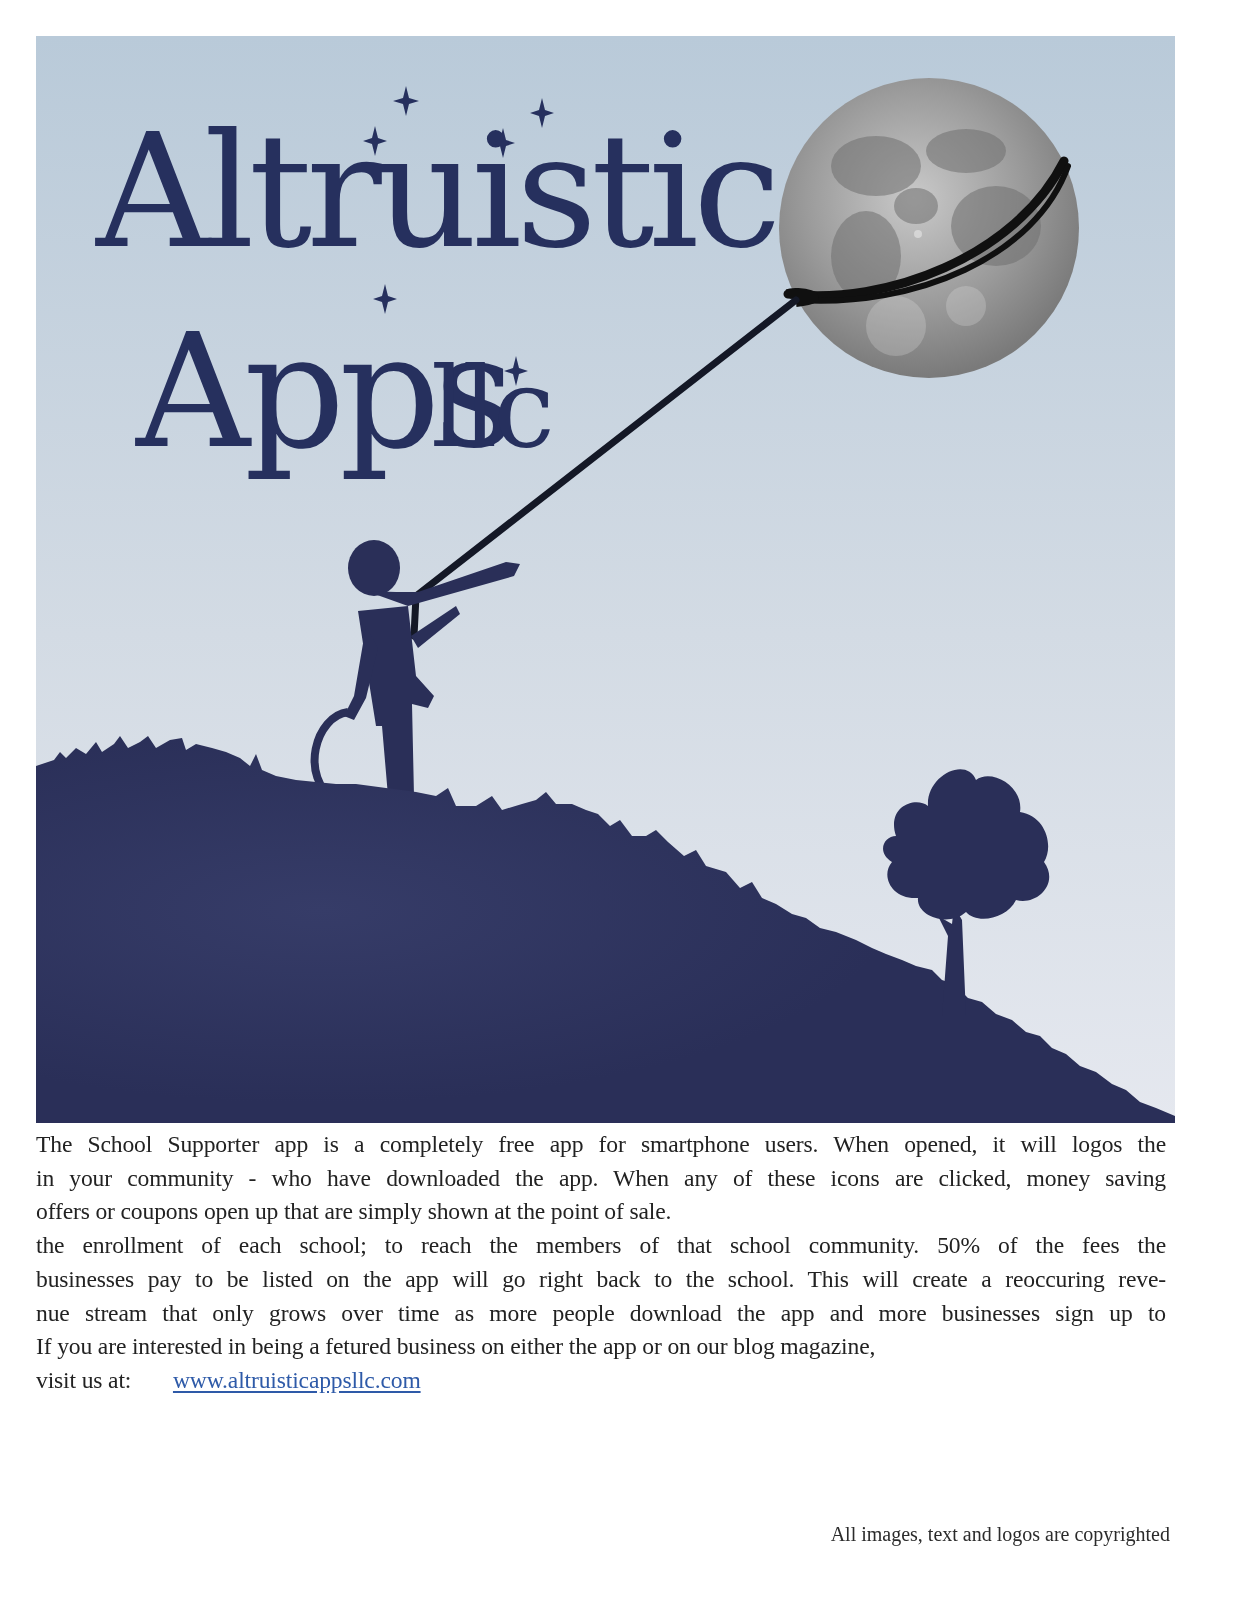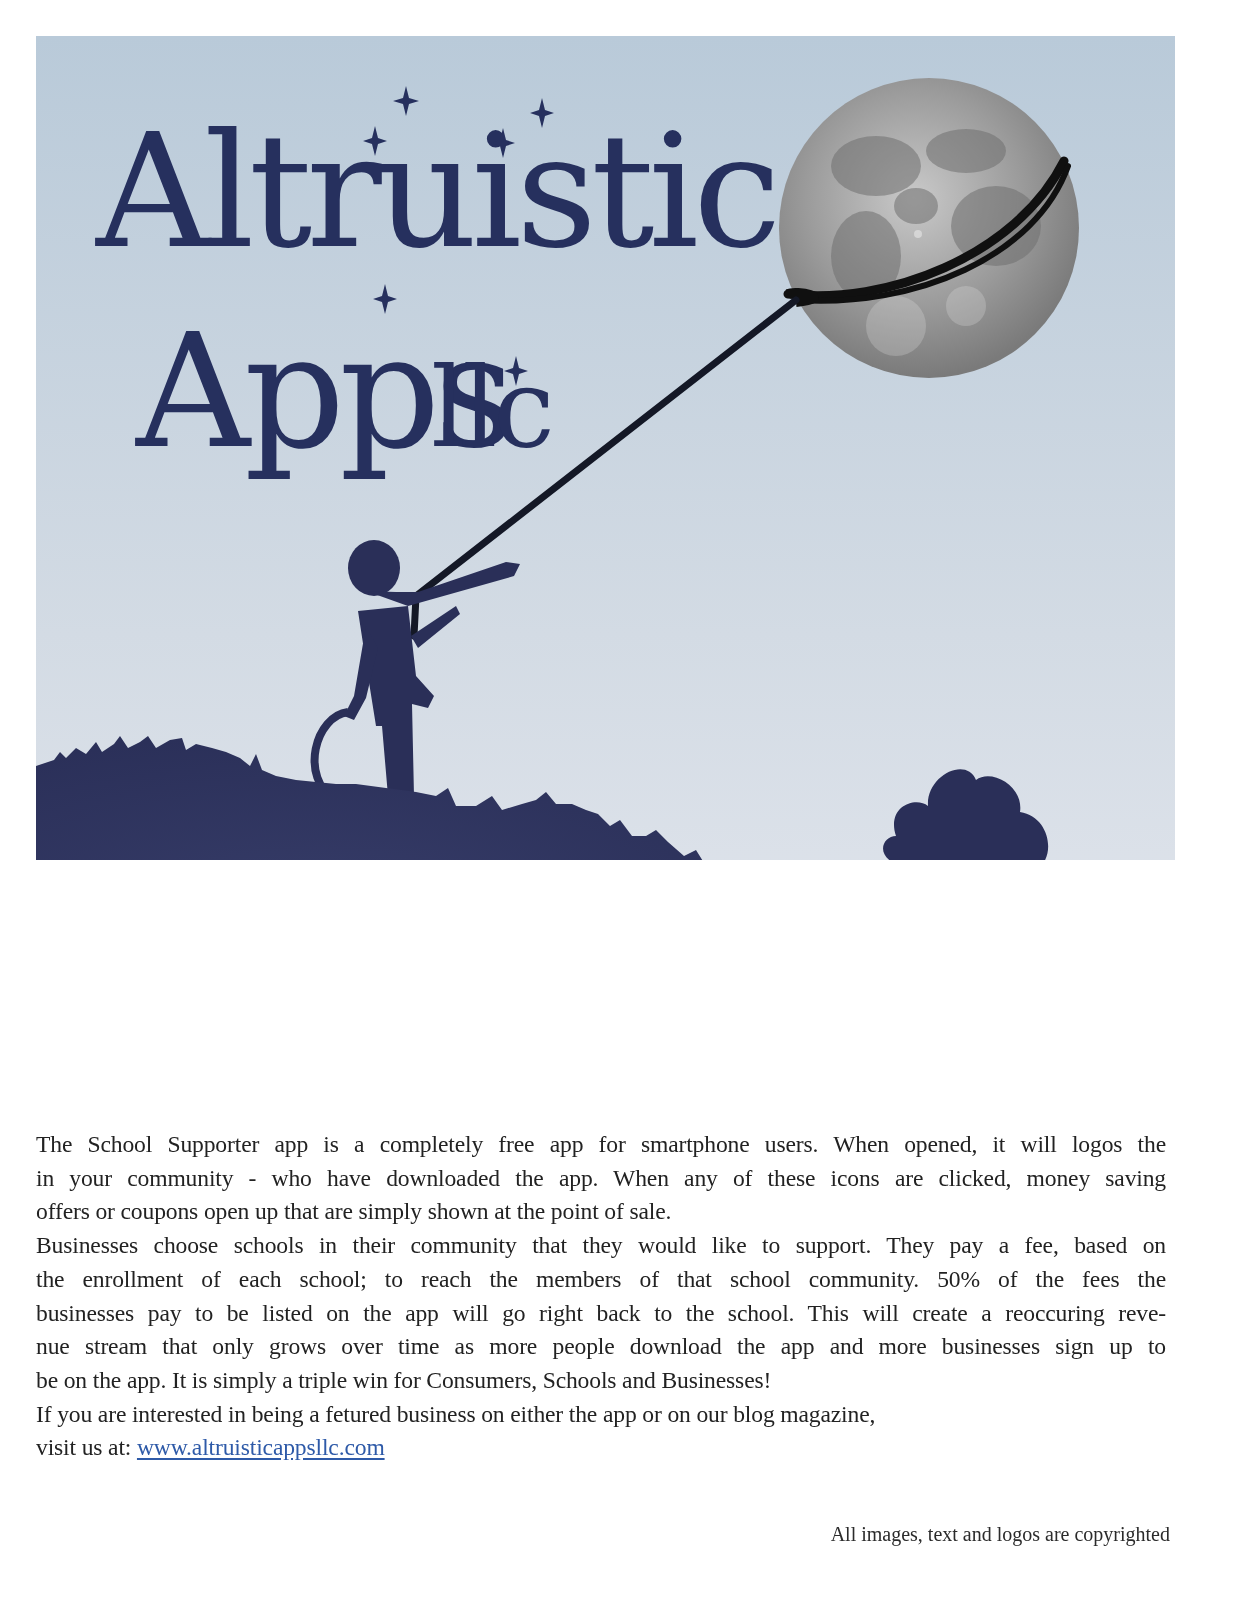--- a/index.html
+++ b/index.html
@@ -13,21 +13,21 @@
       position: relative;
       overflow: hidden;
       font-family: "Liberation Serif", "DejaVu Serif", serif;
       color: #1e1e1e;
     }
     .poster {
       position: absolute;
       left: 36px;
       top: 36px;
       width: 1139px;
-      height: 824px;
+      height: 1087px;
       overflow: hidden;
     }
     .poster svg {
       display: block;
       width: 1139px;
       height: 1087px;
     }
     .logo-text {
       font-family: "DejaVu Serif", "Liberation Serif", serif;
       fill: #26305e;
@@ -49,20 +49,21 @@
       white-space: nowrap;
       text-align-last: justify;
     }
     .body-copy .line.last {
       text-align-last: left;
     }
     .site-link {
       color: #2e5aa8;
       text-decoration: underline;
       text-underline-offset: 3px;
+      margin-left: 36px;
     }
     .copyright {
       position: absolute;
       right: 66px;
       top: 1523px;
       font-size: 20px;
       color: #2b2b2b;
     }
   </style>
 </head>
@@ -148,22 +149,20 @@
       <path d="M906 980 L 912 900 L 902 880 L 916 888 L 918 870 L 926 884 L 930 980 Z"></path>
       <path d="M860 800 C 850 770, 880 760, 892 770 C 890 740, 930 720, 940 744 C 955 732, 988 750, 984 776 C 1010 780, 1018 810, 1008 826 C 1024 848, 1000 870, 980 864 C 970 884, 940 888, 930 876 C 912 892, 880 880, 882 862 C 856 864, 844 840, 856 826 C 840 816, 848 800, 860 800 Z"></path>
     </g>
   </svg>
 </div>
 
 <div class="body-copy">
   <span class="line">The School Supporter app is a completely free app for smartphone users. When opened, it will logos the</span>
   <span class="line">in your community - who have downloaded the app. When any of these icons are clicked, money saving</span>
   <span class="line last">offers or coupons open up that are simply shown at the point of sale.</span>
-  <span class="line">Businesses choose schools in their community that they would like to support. They pay a fee, based on</span>
   <span class="line">the enrollment of each school; to reach the members of that school community. 50% of the fees the</span>
   <span class="line">businesses pay to be listed on the app will go right back to the school. This will create a reoccuring reve-</span>
   <span class="line">nue stream that only grows over time as more people download the app and more businesses sign up to</span>
-  <span class="line last">be on the app. It is simply a triple win for Consumers, Schools and Businesses!</span>
   <span class="line last">If you are interested in being a fetured business on either the app or on our blog magazine,</span>
   <span class="line last"><span>visit us at: </span><a class="site-link" href="#">www.altruisticappsllc.com </a></span>
 </div>
 
 <div class="copyright">All images, text and logos are copyrighted</div>
 
 </body></html>

